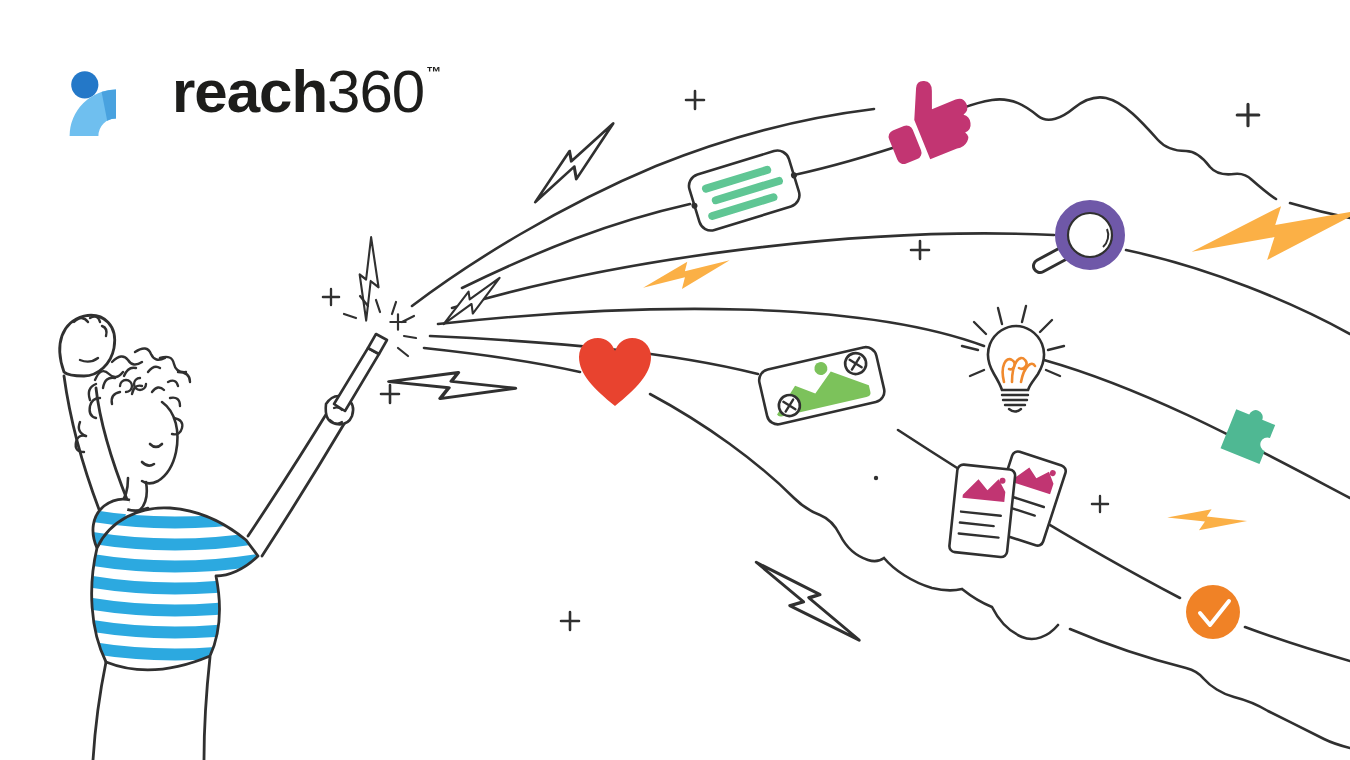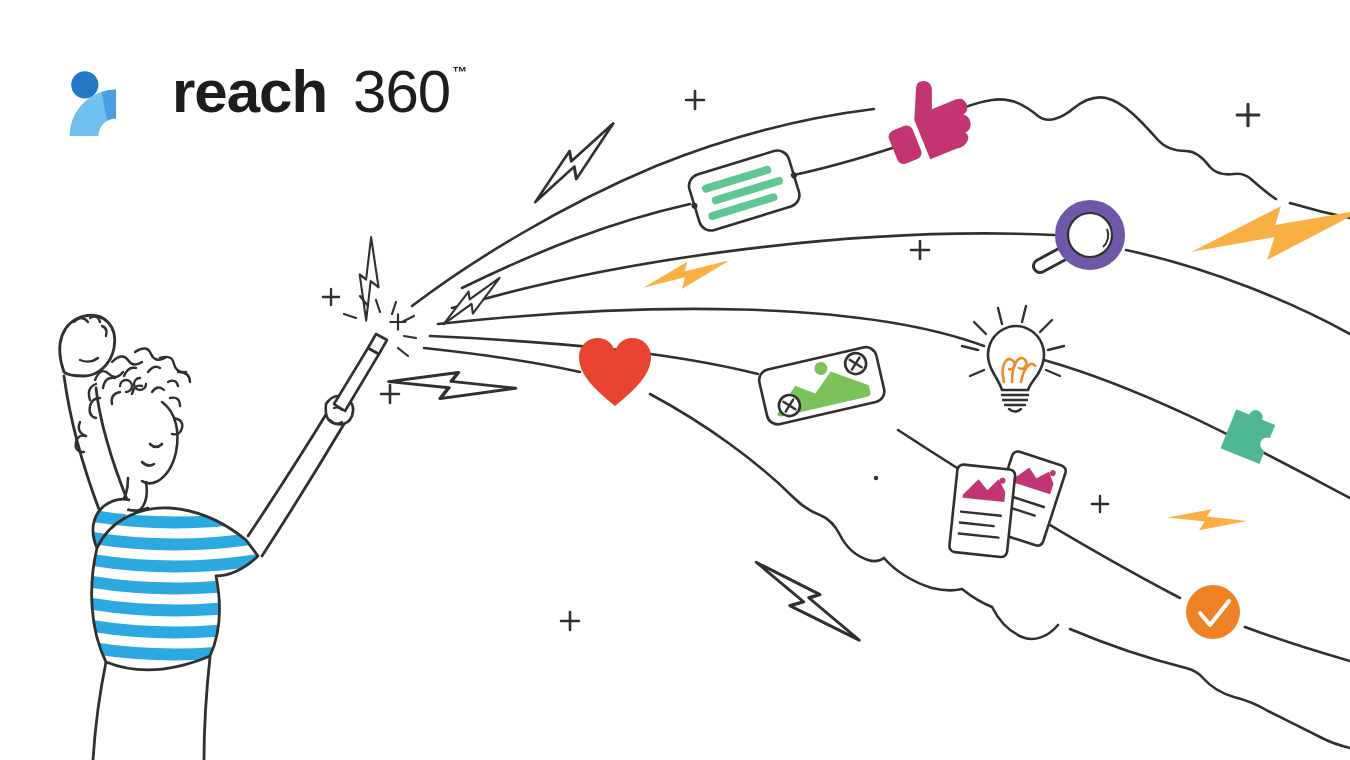--- a/index.html
+++ b/index.html
@@ -3,21 +3,21 @@
 <meta charset="utf-8">
 <style>
   html,body{margin:0;padding:0;background:#ffffff;width:1350px;height:760px;overflow:hidden;
     font-family:"Liberation Sans", sans-serif;}
   .stage{position:relative;width:1190px;height:760px;background:#fff;}
   .illustration{position:absolute;left:0;top:0;}
   .logo{position:absolute;left:56px;top:56px;display:flex;align-items:flex-start;gap:20px;z-index:5;}
   .logo-mark{width:96px;height:96px;flex:0 0 auto;}
   .wordmark{display:flex;align-items:flex-start;margin-top:6px;color:#1d1d1b;letter-spacing:-1px;}
   .wordmark .primary{font-size:60px;font-weight:700;line-height:1;}
-  .wordmark .secondary{font-size:60px;font-weight:400;line-height:1;margin-left:26px;}
+  .wordmark .secondary{font-size:60px;font-weight:400;line-height:1;margin-left:0;}
   .wordmark sup{font-size:15px;font-weight:700;line-height:1;margin-top:2px;margin-left:2px;}
 </style>
 </head>
 <body>
 
 <div class="stage">
 
   <svg class="illustration" width="1350" height="760" viewBox="0 0 1350 760">
     <defs>
       <path id="bolt" d="M0,18 L48,0 L44,9 L90,6 L38,26 L43,15 Z"></path>

